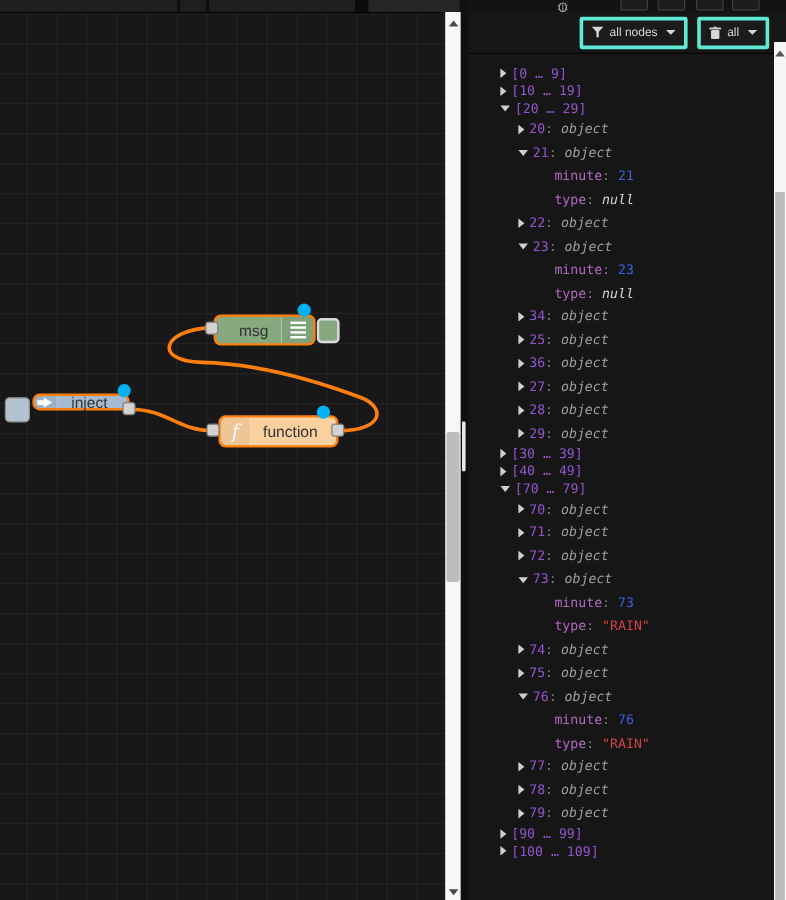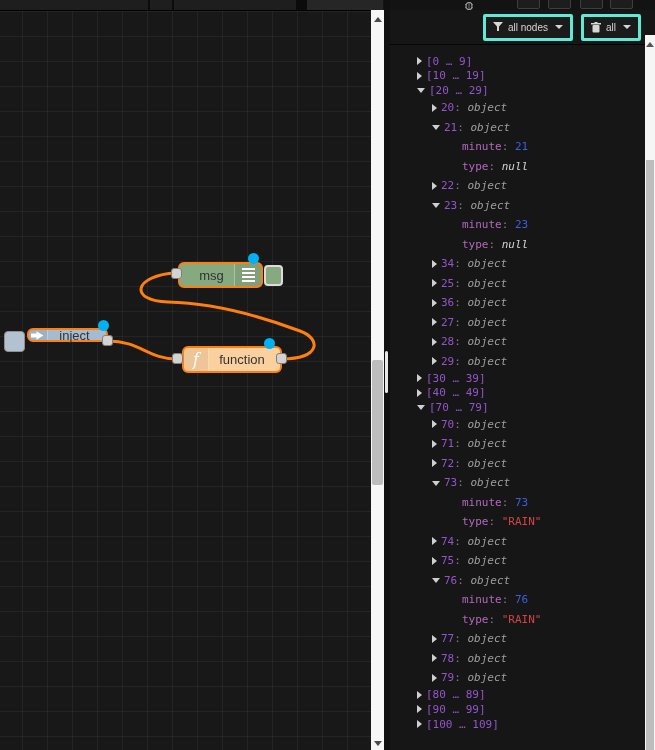--- a/index.html
+++ b/index.html
@@ -210,21 +210,20 @@
         <div class="trow prop"><span class="key">minute</span><span class="col">: </span><span class="v num">73</span></div>
         <div class="trow prop"><span class="key">type</span><span class="col">: </span><span class="v str">"RAIN"</span></div>
         <div class="trow entry"><span class="tri right"></span><span class="idx">74</span><span class="col">: </span><span class="obj">object</span></div>
         <div class="trow entry"><span class="tri right"></span><span class="idx">75</span><span class="col">: </span><span class="obj">object</span></div>
         <div class="trow entry"><span class="tri down"></span><span class="idx">76</span><span class="col">: </span><span class="obj">object</span></div>
         <div class="trow prop"><span class="key">minute</span><span class="col">: </span><span class="v num">76</span></div>
         <div class="trow prop"><span class="key">type</span><span class="col">: </span><span class="v str">"RAIN"</span></div>
         <div class="trow entry"><span class="tri right"></span><span class="idx">77</span><span class="col">: </span><span class="obj">object</span></div>
         <div class="trow entry"><span class="tri right"></span><span class="idx">78</span><span class="col">: </span><span class="obj">object</span></div>
         <div class="trow entry"><span class="tri right"></span><span class="idx">79</span><span class="col">: </span><span class="obj">object</span></div>
-        <div class="trow range"><span class="tri right"></span><span class="rng">[80 … 89]</span></div>
         <div class="trow range"><span class="tri right"></span><span class="rng">[90 … 99]</span></div>
         <div class="trow range"><span class="tri right"></span><span class="rng">[100 … 109]</span></div>
       </div>
   </div>
 
   <div class="sscroll">
     <div class="arr" style="top:2px;width:10px;">
         <span class="tri-up" style="border-bottom-color:#555;"></span>
       </div>
     <div class="thumb" style="top:125px;height:590px;"></div>

